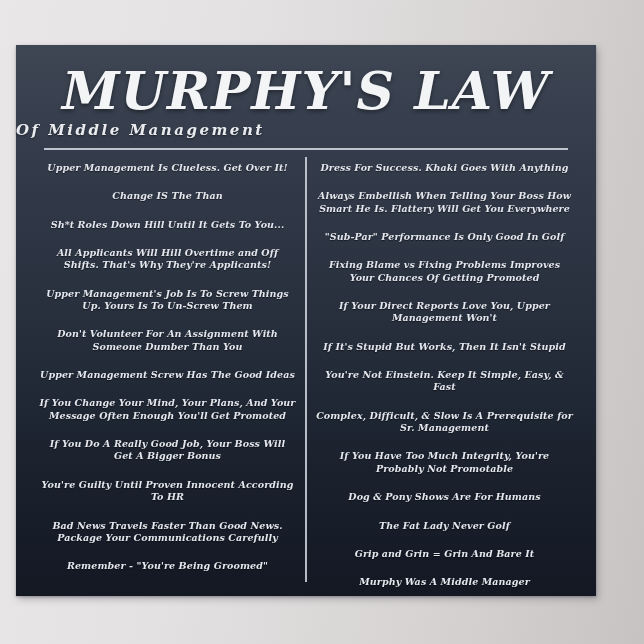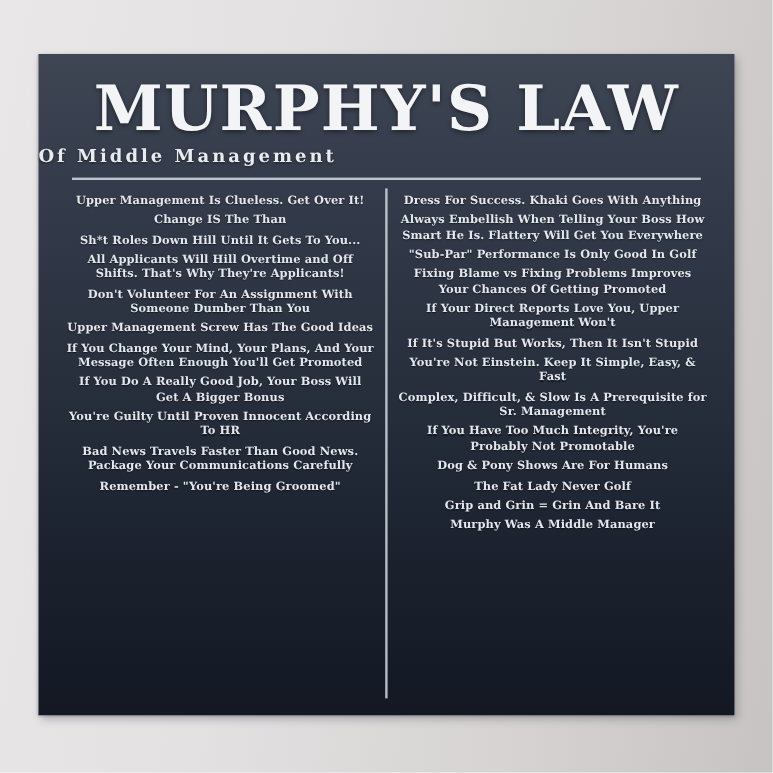--- a/index.html
+++ b/index.html
@@ -11,26 +11,27 @@
     font-family: "DejaVu Serif", serif;
   }
   .backdrop {
     position: relative;
     width: 644px;
     height: 644px;
     background: linear-gradient(100deg, #e9e7e8 0%, #e3e1e2 35%, #d6d3d2 70%, #c6c3c2 100%);
   }
   .poster {
     position: absolute;
-    left: 32px;
+    left: 16px;
     top: 45px;
     width: 580px;
     height: 551px;
     background: linear-gradient(180deg, #3e4654 0%, #343c4b 20%, #272f3d 50%, #1a212d 78%, #131823 100%);
     box-shadow: 2px 3px 7px rgba(70, 70, 80, 0.35), 0 1px 2px rgba(40,40,50,0.3);
+    font-style: italic;
   }
   .poster-title {
     margin: 0;
     padding-top: 20px;
     text-align: center;
     font-family: "DejaVu Serif", serif;
     font-weight: bold;
     font-size: 52px;
     line-height: 1.0;
     letter-spacing: 1px;
@@ -59,21 +60,21 @@
     bottom: 14px;
     left: 14px;
     right: 14px;
     display: flex;
   }
   .col {
     flex: 1 1 0;
     display: flex;
     flex-direction: column;
     align-items: center;
-    gap: 4px;
+    gap: 16px;
     padding: 5px 9px 0 9px;
   }
   .vdivider {
     width: 2px;
     background: rgba(210, 216, 224, 0.85);
   }
   .law {
     margin: 0;
     max-width: 262px;
     font-family: "DejaVu Serif", serif;
@@ -93,20 +94,21 @@
   <div class="poster">
     <h1 class="poster-title">MURPHY'S LAW</h1>
     <div class="poster-subtitle">Of Middle Management</div>
     <div class="title-underline"></div>
     <div class="cols">
       <div class="col">
           <p class="law">Upper Management Is Clueless. Get Over It!</p>
           <p class="law">Change IS The Than</p>
           <p class="law">Sh*t Roles Down Hill Until It Gets To You...</p>
           <p class="law">All Applicants Will Hill Overtime and Off Shifts. That's Why They're Applicants!</p>
+          <p class="law">Upper Management's Job Is To Screw Things Up. Yours Is To Un-Screw Them</p>
           <p class="law">Don't Volunteer For An Assignment With Someone Dumber Than You</p>
           <p class="law">Upper Management Screw Has The Good Ideas</p>
           <p class="law">If You Change Your Mind, Your Plans, And Your Message Often Enough You'll Get Promoted</p>
           <p class="law">If You Do A Really Good Job, Your Boss Will Get A Bigger Bonus</p>
           <p class="law">You're Guilty Until Proven Innocent According To HR</p>
           <p class="law">Bad News Travels Faster Than Good News. Package Your Communications Carefully</p>
           <p class="law">Remember - "You're Being Groomed"</p>
         </div>
       <div class="vdivider"></div>
       <div class="col">

